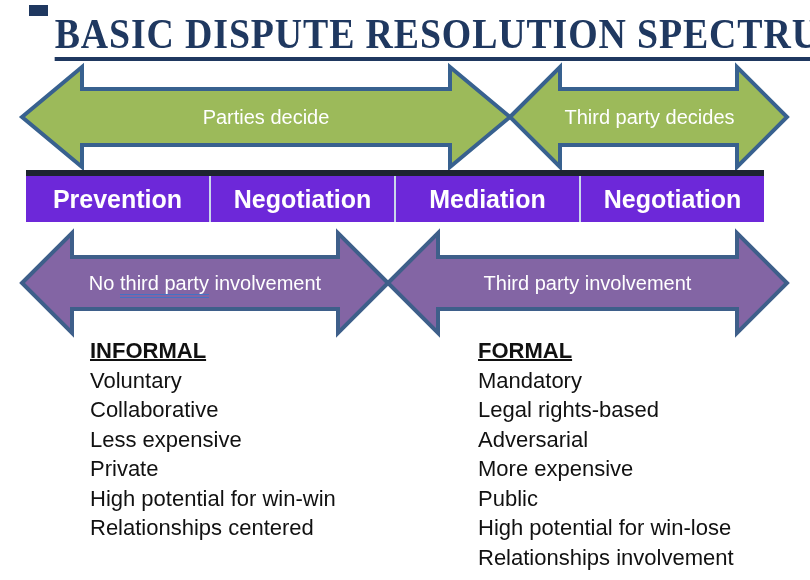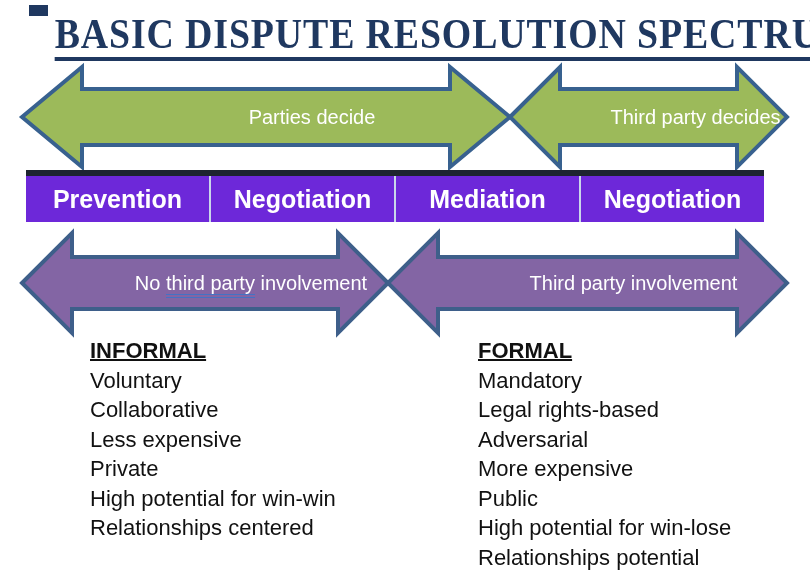--- a/index.html
+++ b/index.html
@@ -19,21 +19,21 @@
     transform:scaleX(0.88); transform-origin:center top;
     border-bottom:4px solid #1F3860; padding-bottom:2px;
   }
   svg.arrows { position:absolute; left:0; width:810px; height:112px; }
   svg.arrows.top { top:62px; }
   svg.arrows.bottom { top:228px; }
   .green-shape  { fill:#9CBA5A; stroke:#38618F; stroke-width:4; }
   .purple-shape { fill:#8365A4; stroke:#3E5F8A; stroke-width:4; }
   .arrow-label {
     position:absolute; height:28px; line-height:28px; text-align:center;
-    color:#ffffff; font-size:20px; white-space:pre;margin-left:46px;
+    color:#ffffff; font-size:20px; white-space:pre;
   }
   .u2 { border-bottom:4px double #4472C4; }
   .bar {
     position:absolute; left:26px; top:170px; width:738px; height:52px;
     box-sizing:border-box; background:#6d28d9; border-top:6px solid #1E2430;
     display:flex;
   }
   .bar .cell {
     flex:1; display:flex; align-items:center; justify-content:center;
     color:#ffffff; font-weight:bold; font-size:25px;
@@ -93,16 +93,16 @@
   </div>
 
   <div class="col formal">
     <div class="col-head">FORMAL</div>
     <div class="col-item">Mandatory</div>
     <div class="col-item">Legal rights-based</div>
     <div class="col-item">Adversarial</div>
     <div class="col-item">More expensive</div>
     <div class="col-item">Public</div>
     <div class="col-item">High potential for win-lose</div>
-    <div class="col-item">Relationships potential</div>
+    <div class="col-item">Relationships involvement</div>
   </div>
 
 </div>
 
 </body></html>

